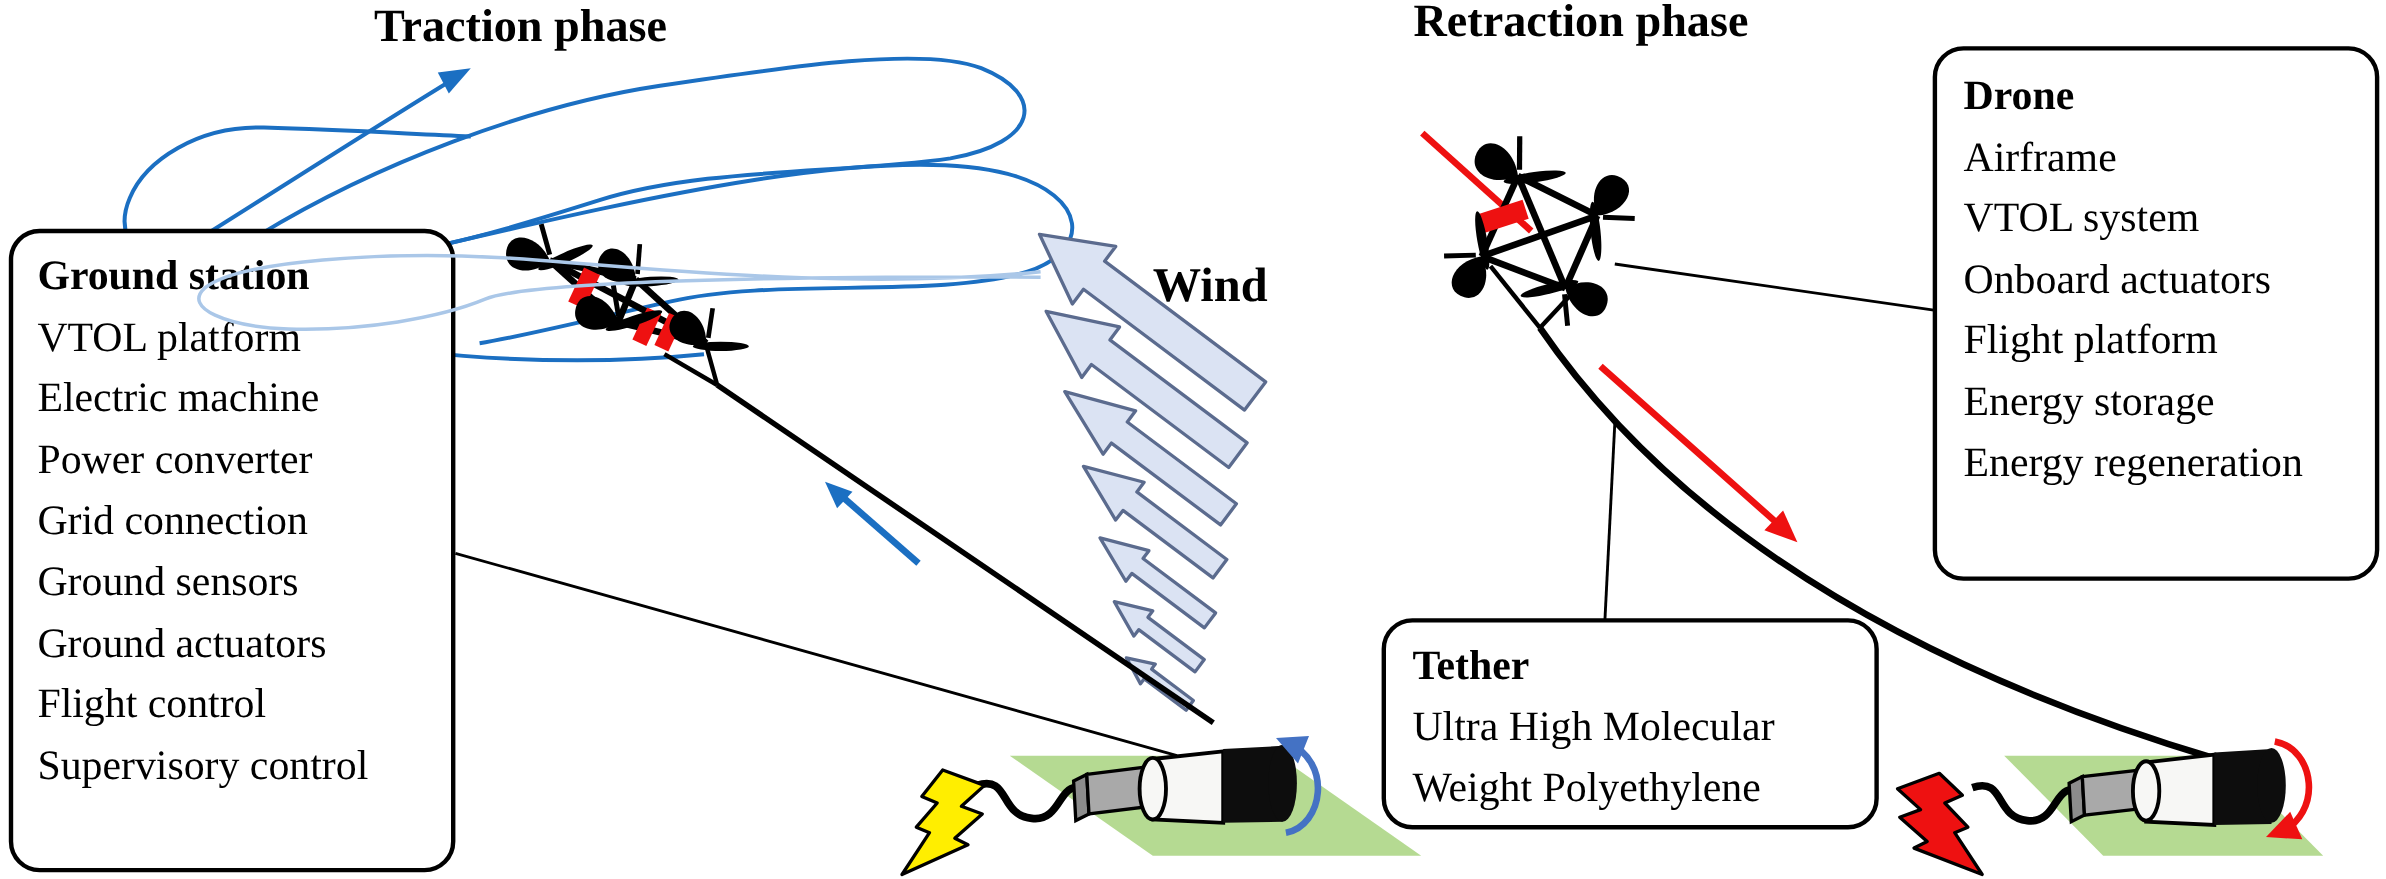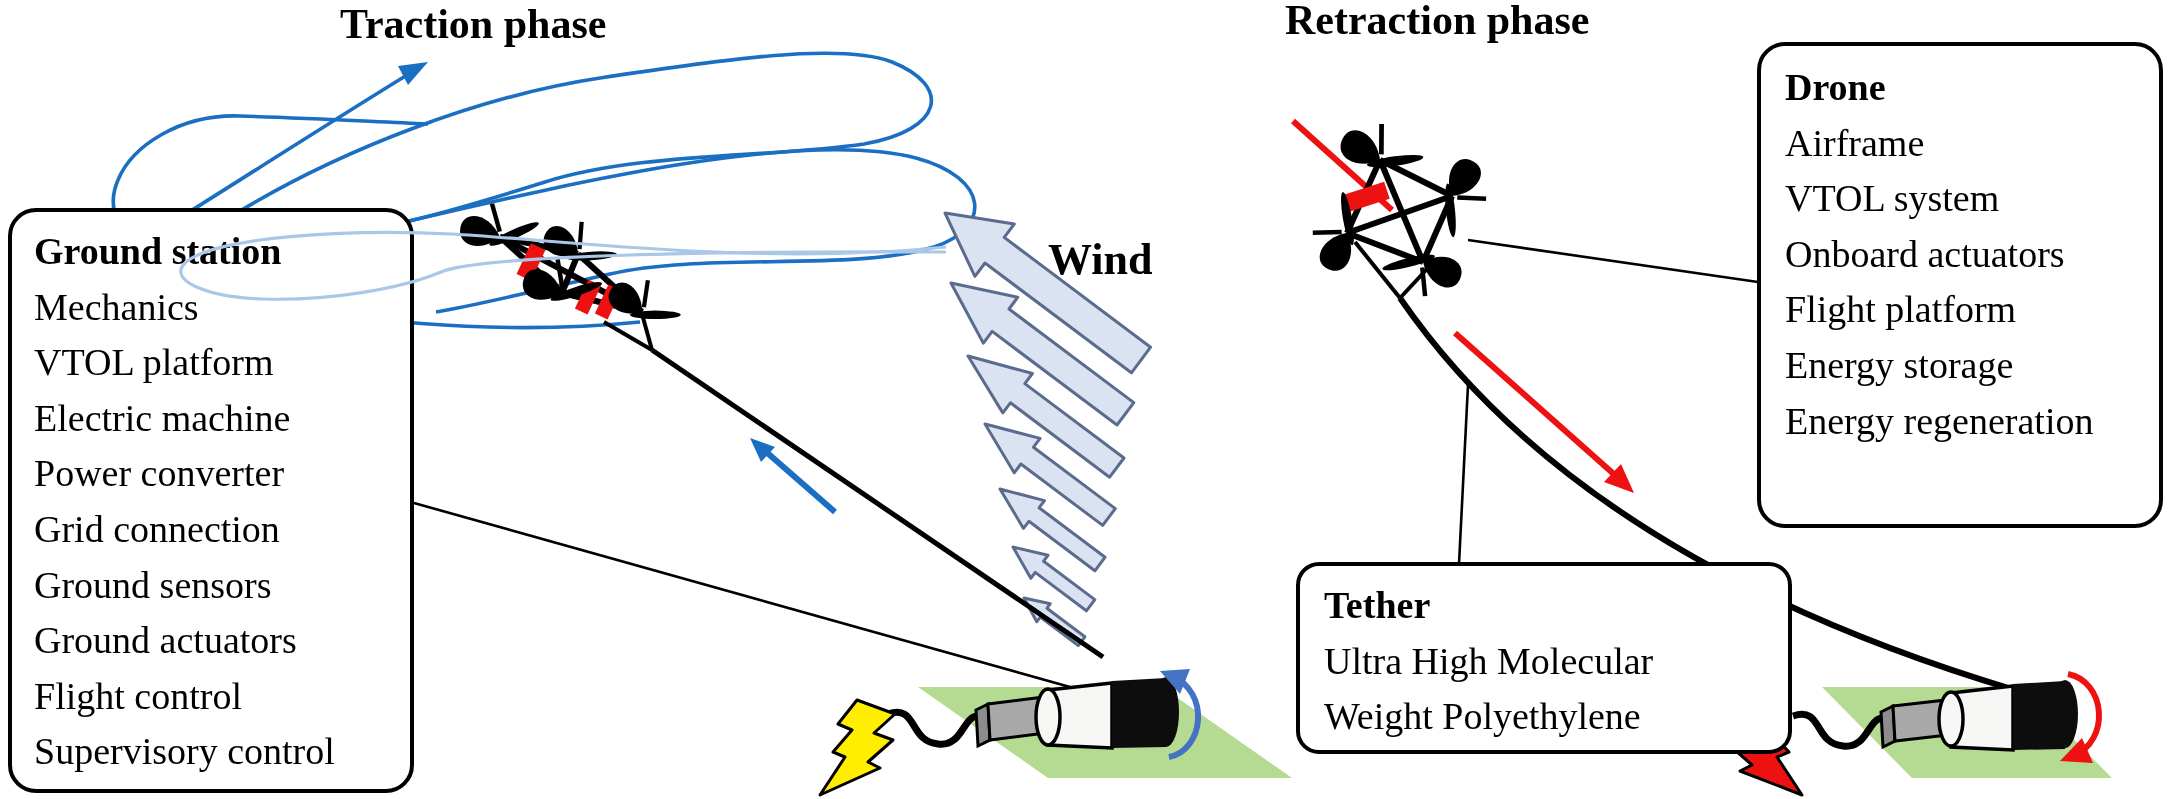--- a/index.html
+++ b/index.html
@@ -9,21 +9,21 @@
   .layer-back{z-index:1;}
   .layer-front{z-index:3;pointer-events:none;}
   .txtbox{position:absolute;z-index:2;background:#fff;border:4px solid #000;border-radius:28px;
           box-sizing:border-box;font-size:38px;line-height:55.6px;color:#000;}
   .txtbox .bt{font-weight:bold;}
   .diagram-title{position:absolute;z-index:2;font-weight:bold;font-size:42px;color:#000;
                  white-space:nowrap;}
   .wind-label{position:absolute;z-index:2;font-weight:bold;font-size:44px;color:#000;}
   #ground-station-box{left:8px;top:208px;width:406px;height:585px;padding:12px 16px 0 22px;}
   #drone-box{left:1757px;top:42px;width:406px;height:486px;padding:14px 16px 0 24px;}
-  #tether-box{left:1296px;top:562px;width:496px;height:192px;padding:12px 16px 0 24px;border-radius:23px;}
+  #tether-box{left:1256px;top:562px;width:452px;height:192px;padding:12px 16px 0 24px;}
   #title-traction{left:340px;top:0px;width:400px;}
   #title-retraction{left:1285px;top:-4px;width:400px;}
   #wind-text{left:1048px;top:234px;width:180px;text-align:left;}
 </style>
 </head>
 <body>
 
 <div id="stage">
 
   <svg class="layer-back" width="2169" height="799" viewBox="0 0 2169 799">
@@ -146,21 +146,20 @@
       <polygon points="2060,761 2082,738 2093,763" fill="#ee1111"></polygon>
     </g>
   </svg>
 
   <div class="diagram-title" id="title-traction">Traction phase</div>
   <div class="diagram-title" id="title-retraction">Retraction phase</div>
   <div class="wind-label" id="wind-text">Wind</div>
 
   <div class="txtbox" id="ground-station-box">
     <div class="bt">Ground station</div>
-    <div>Mechanics</div>
     <div>VTOL platform</div>
     <div>Electric machine</div>
     <div>Power converter</div>
     <div>Grid connection</div>
     <div>Ground sensors</div>
     <div>Ground actuators</div>
     <div>Flight control</div>
     <div>Supervisory control</div>
   </div>
 

